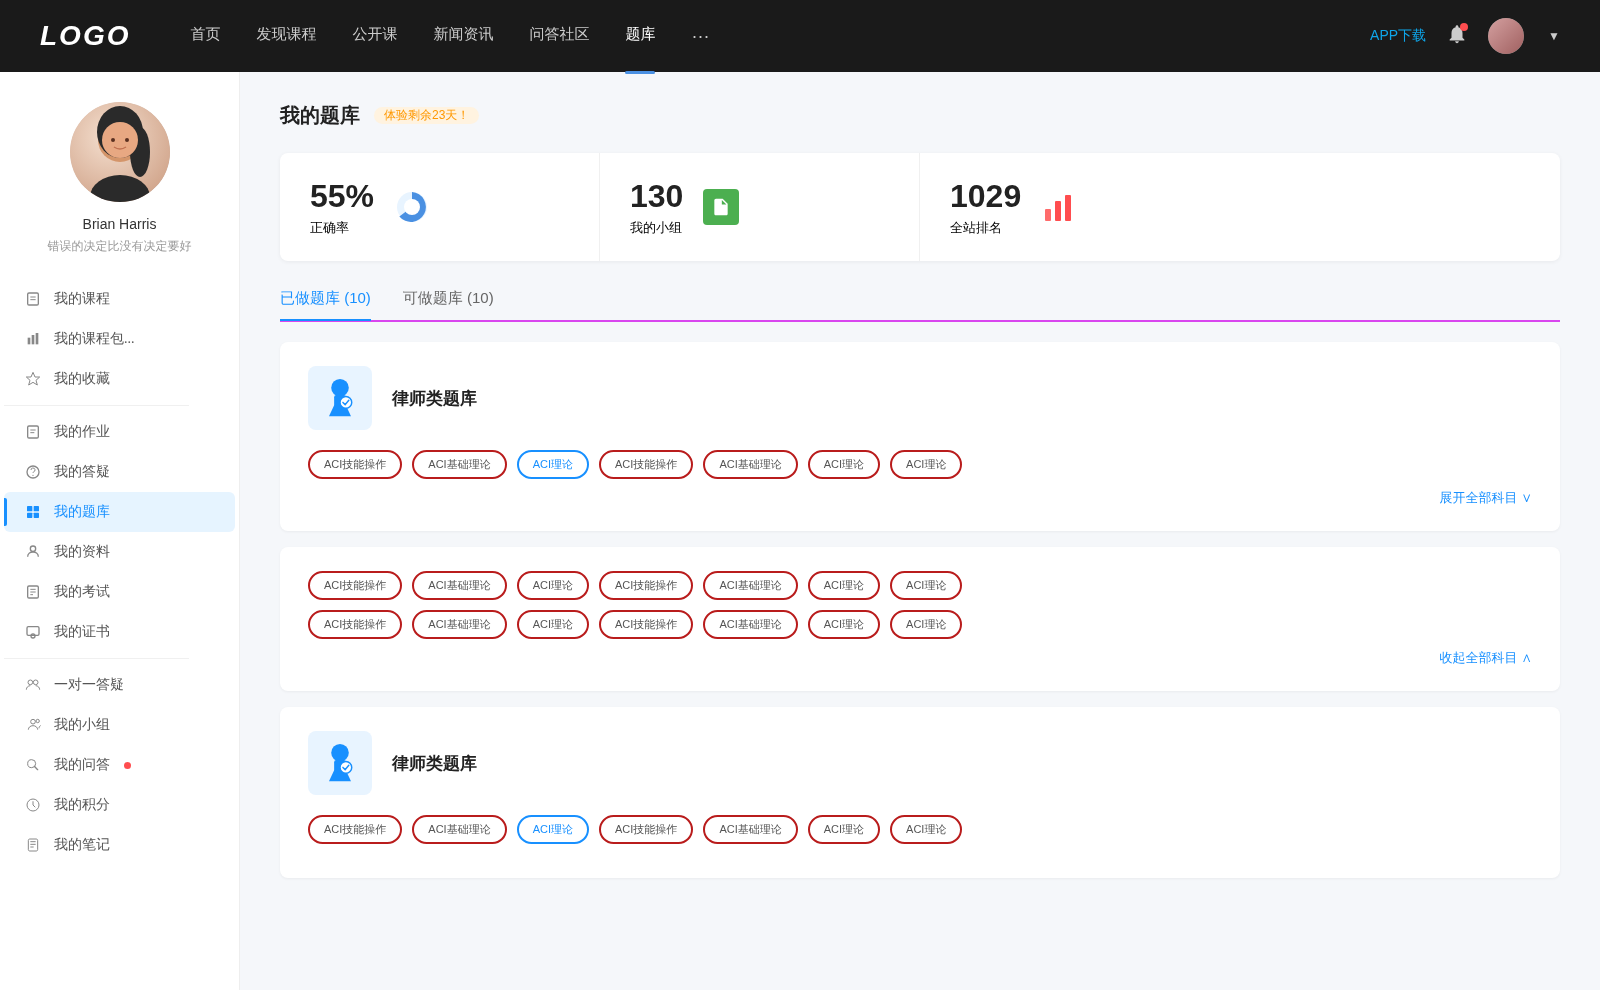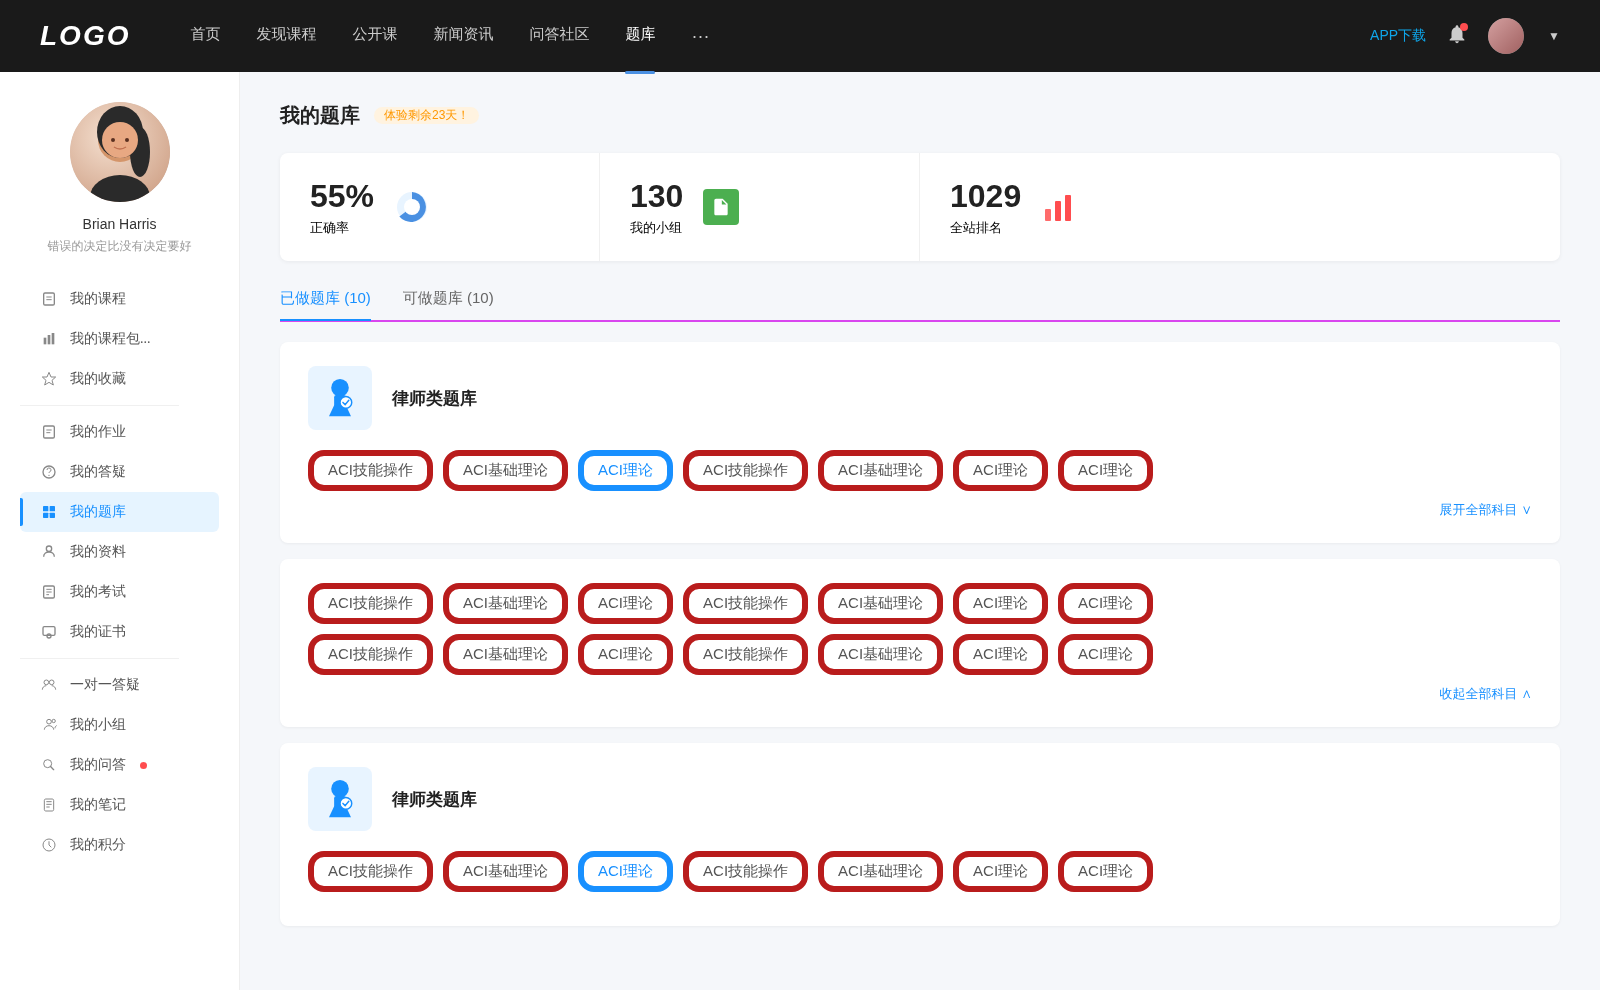--- a/index.html
+++ b/index.html
@@ -139,21 +139,21 @@
       margin-bottom: 24px;
     }
     .sidebar-divider {
       width: 80%;
       height: 1px;
       background: #f0f0f0;
       margin: 6px 0;
     }
     .sidebar-menu {
       width: 100%;
-      padding: 0 20px;
+      padding: 0 4px;
       font-family: Liberation Serif, serif;
     }
     .sidebar-item {
       display: flex;
       align-items: center;
       padding: 11px 20px;
       cursor: pointer;
       border-radius: 6px;
       color: #555;
       font-size: 14px;
@@ -351,23 +351,23 @@
       color: #222;
     }
     .tags-row {
       display: flex;
       flex-wrap: wrap;
       gap: 10px;
       margin-bottom: 10px;
     }
     .tag {
       padding: 5px 14px;
-      border: 6px solid #b91c1c;
+      border: 2px solid #b91c1c;
       border-radius: 16px;
-      font-size: 15px;
+      font-size: 11px;
       color: #555;
       cursor: pointer;
       background: white;
     }
     .tag.active {
       border-color: #1890ff;
       color: #1890ff;
       background: white;
     }
     .expand-link {
@@ -570,35 +570,35 @@
               <path d="M14 14l5 5" stroke="#888" stroke-width="2" stroke-linecap="round"></path>
             </svg>
         </span>
         <span>我的问答</span>
         <span class="red-dot"></span>
       </div>
 
       <div class="sidebar-item">
         <span class="sidebar-icon">
           <svg width="16" height="16" viewBox="0 0 24 24" fill="none">
+              <circle cx="12" cy="12" r="9" stroke="#888" stroke-width="1.5"></circle>
+              <path d="M12 7v5l3 3" stroke="#888" stroke-width="1.5" stroke-linecap="round"></path>
+            </svg>
+        </span>
+        <span>我的积分</span>
+      </div>
+
+      <div class="sidebar-item">
+        <span class="sidebar-icon">
+          <svg width="16" height="16" viewBox="0 0 24 24" fill="none">
               <path d="M17 3H7c-1.1 0-2 .9-2 2v14c0 1.1.9 2 2 2h10c1.1 0 2-.9 2-2V5c0-1.1-.9-2-2-2z" stroke="#888" stroke-width="1.5"></path>
               <path d="M8 7h8M8 11h8M8 15h5" stroke="#888" stroke-width="1.5"></path>
             </svg>
         </span>
         <span>我的笔记</span>
-      </div>
-
-      <div class="sidebar-item">
-        <span class="sidebar-icon">
-          <svg width="16" height="16" viewBox="0 0 24 24" fill="none">
-              <circle cx="12" cy="12" r="9" stroke="#888" stroke-width="1.5"></circle>
-              <path d="M12 7v5l3 3" stroke="#888" stroke-width="1.5" stroke-linecap="round"></path>
-            </svg>
-        </span>
-        <span>我的积分</span>
       </div>
     </div>
   </aside>
 
   <main class="content">
 
     <div class="page-header">
       <span class="page-title">我的题库</span>
       <span class="trial-badge">体验剩余23天！</span>
     </div>

